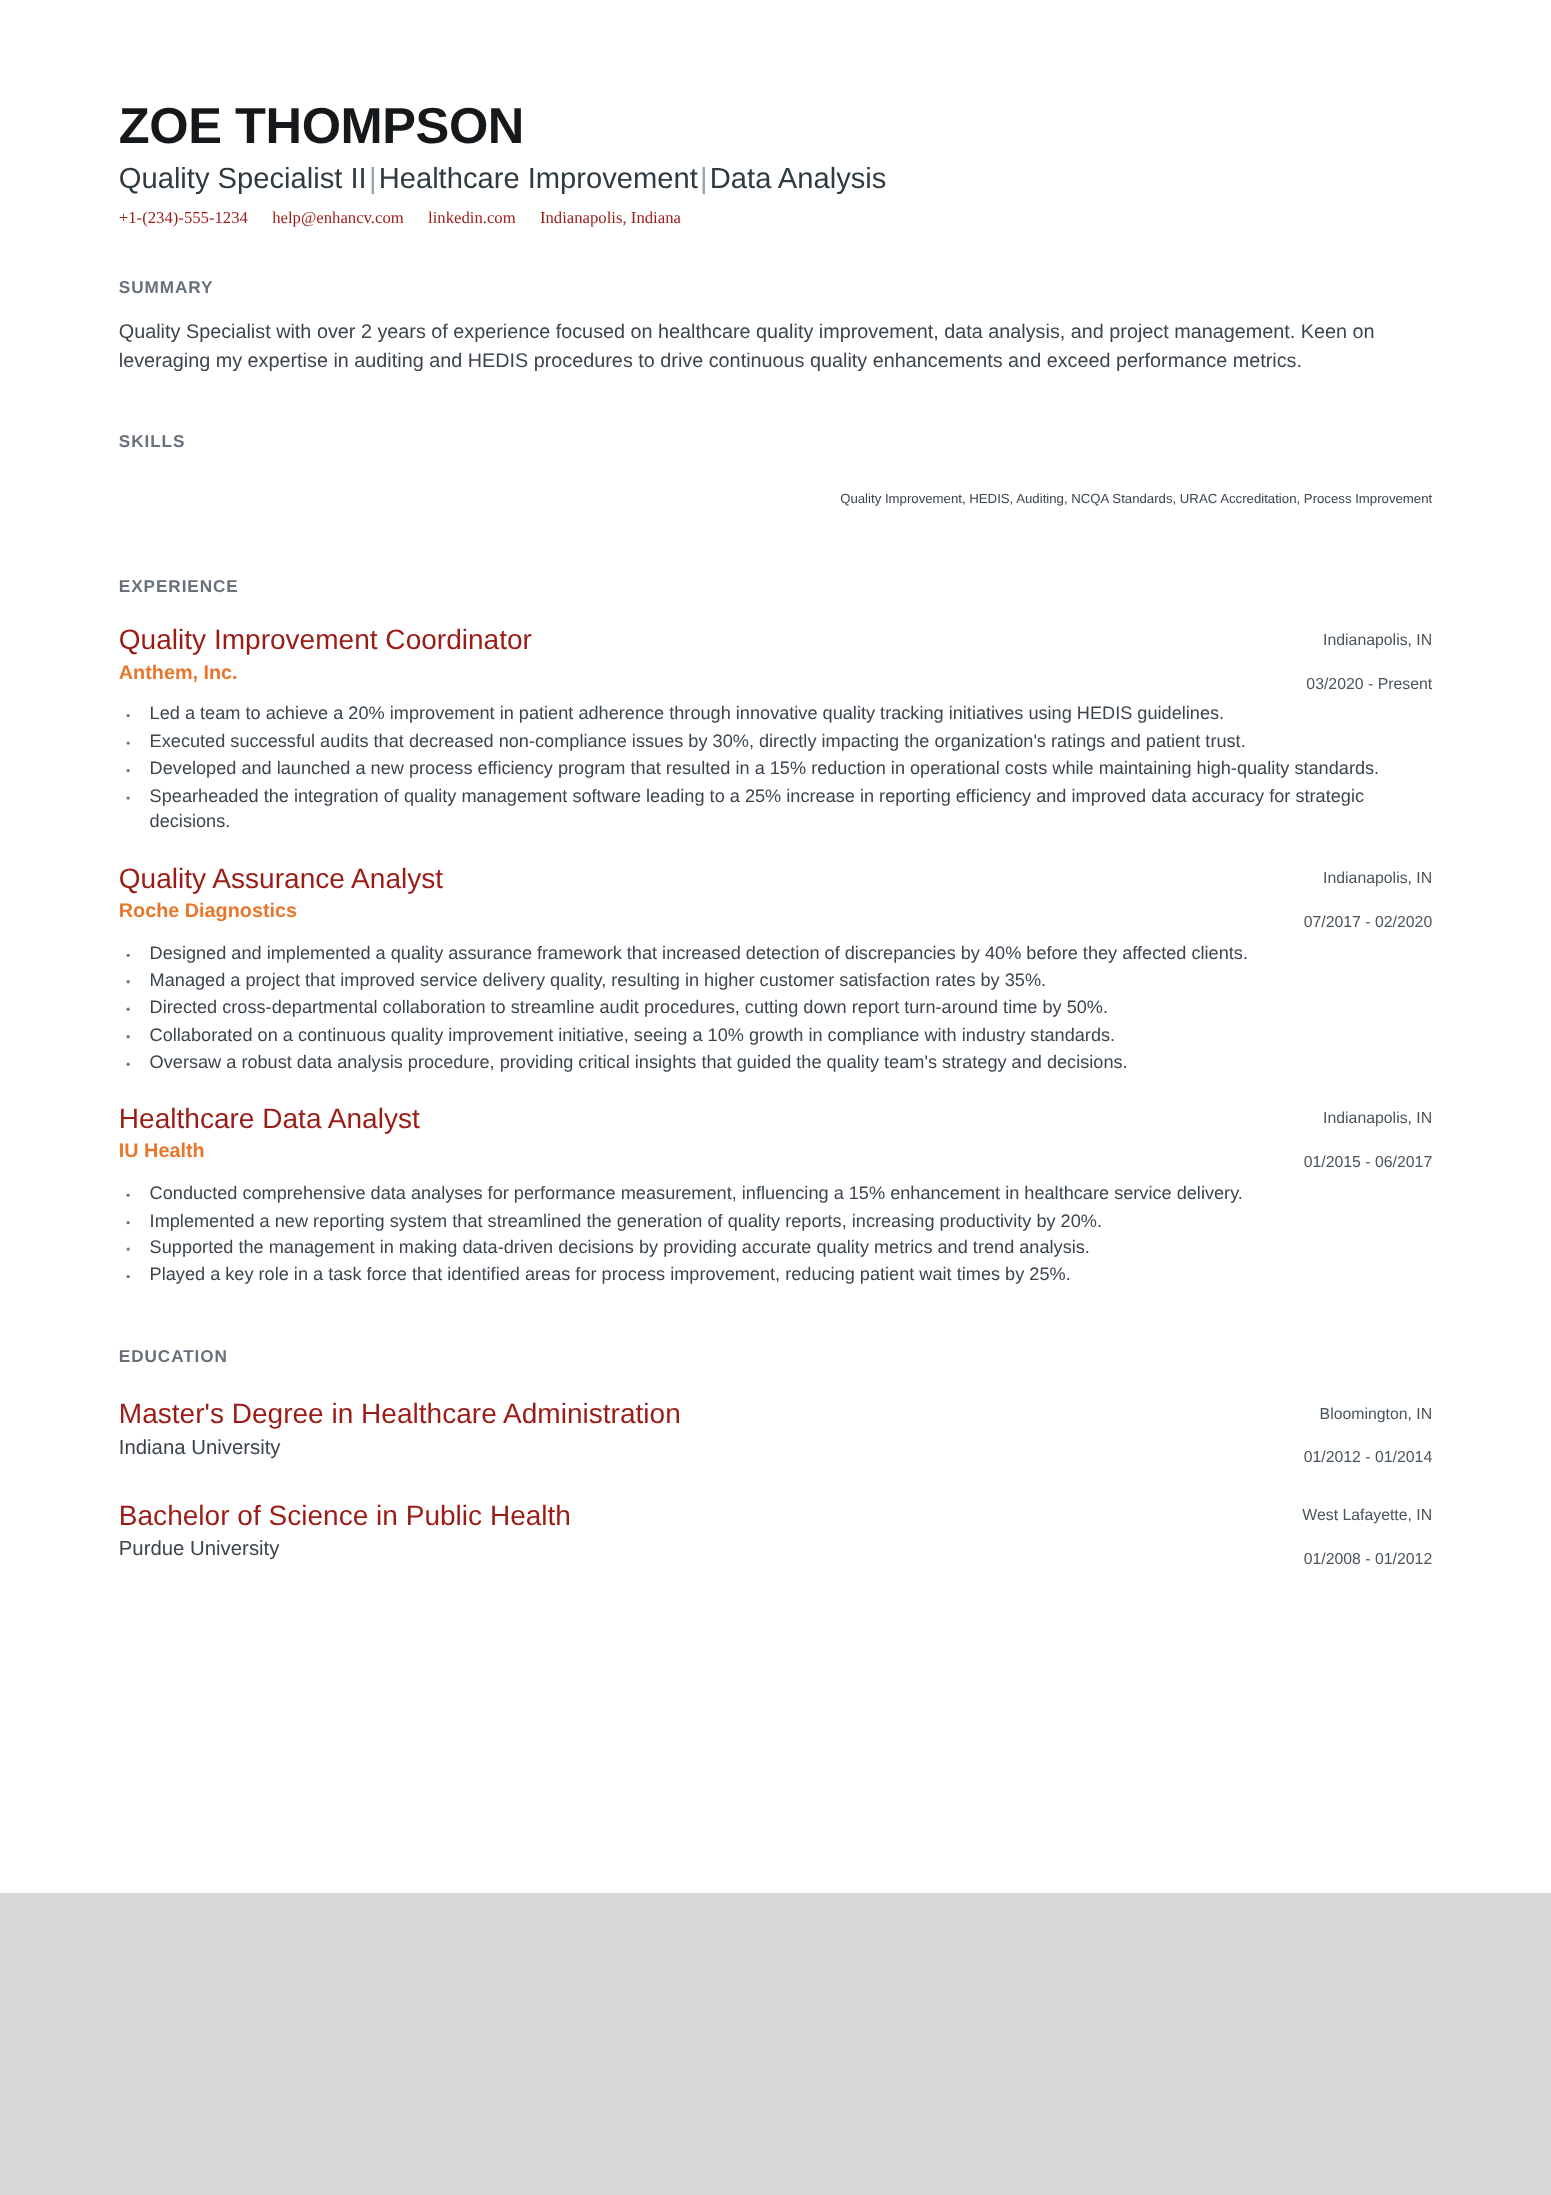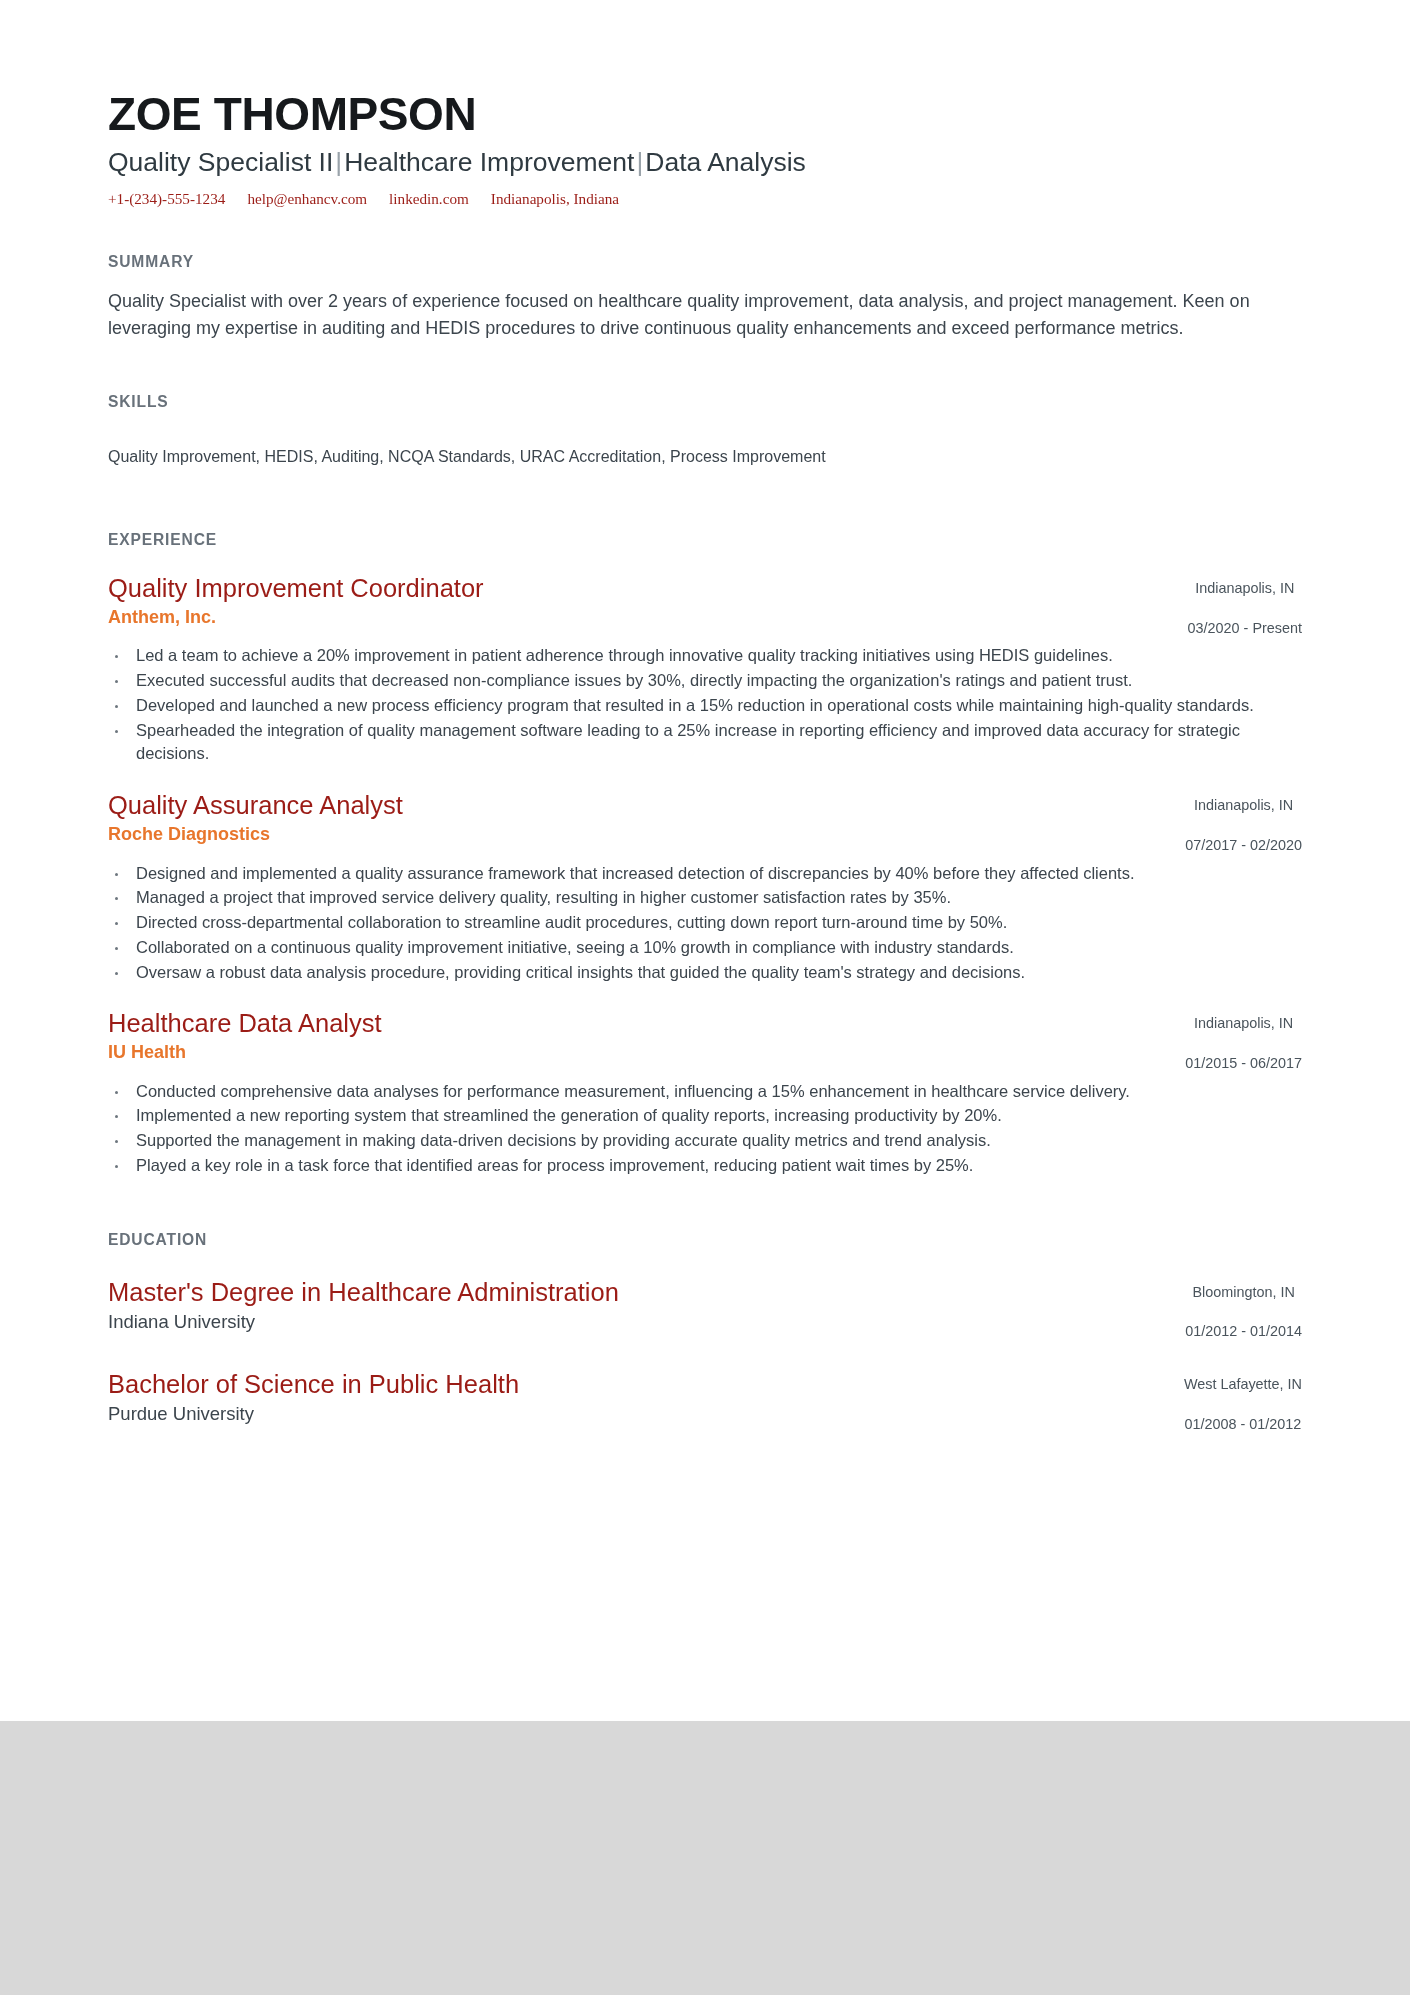--- a/index.html
+++ b/index.html
@@ -75,24 +75,25 @@
   .sec-exp     { padding-top: 62px; }
   .sec-edu     { padding-top: 52px; }
 
   .body-text {
     font-size: 18px;
     line-height: 1.48;
     color: #3c454d;
     margin-top: 17px;
   }
   .skills-text {
-    font-size: 16px;
+    font-size: 12px;
     line-height: 1.48;
     color: #3c454d;
     margin-top: 34px;
+    text-align: right;
   }
 
   
   .entry { margin-top: 24px; }
   .entry-top {
     display: flex;
     justify-content: space-between;
     align-items: flex-start;
     gap: 12px;
   }
@@ -120,21 +121,20 @@
     font-weight: 400;
     color: #3c454d;
     line-height: 1.3;
     margin-top: 3px;
   }
   .meta-loc, .meta-date {
     font-size: 14.4px;
     color: #4a545c;
     line-height: 1.3;
     white-space: nowrap;
-    text-align: center;
   }
   .meta-date { margin-top: 21px; }
 
   
   ul.bullets {
     list-style: none;
     margin: 7px 0 0 0;
     padding: 0;
   }
   ul.bullets li {

